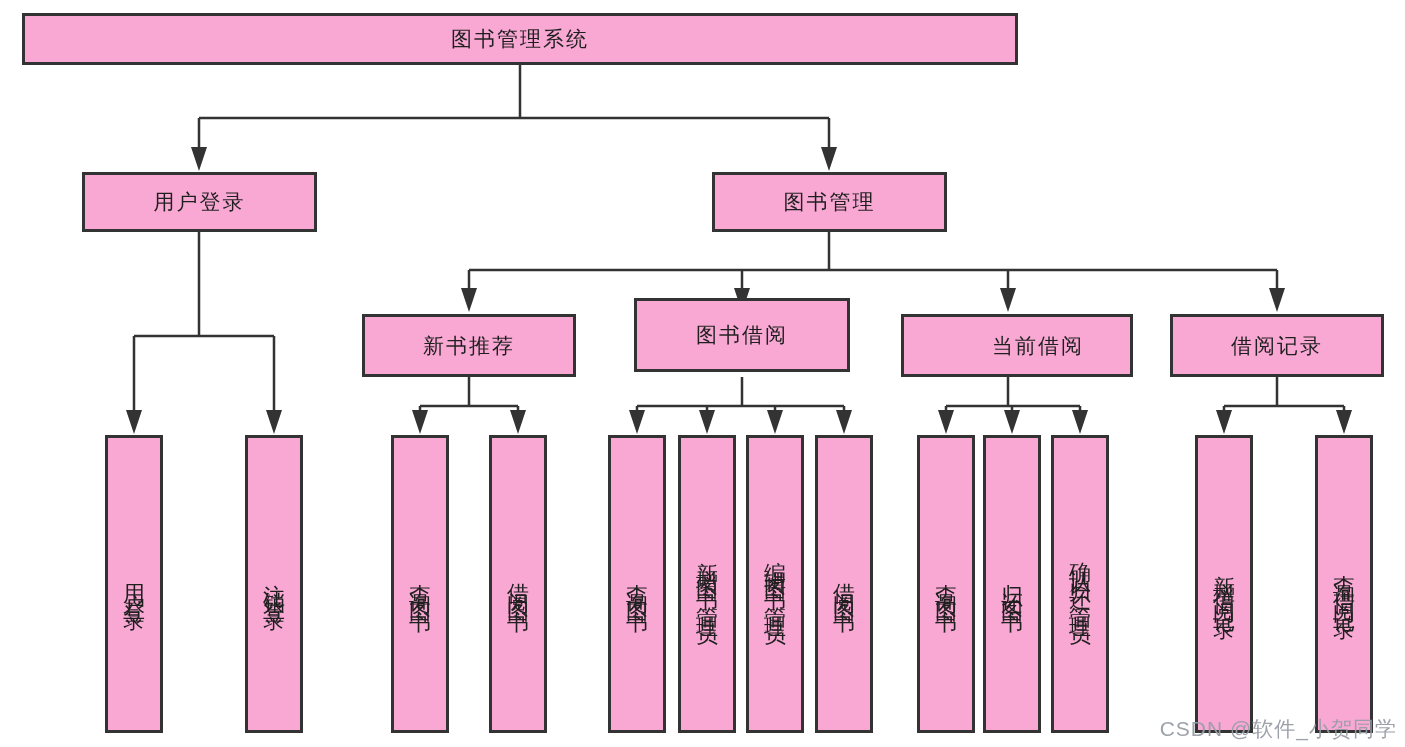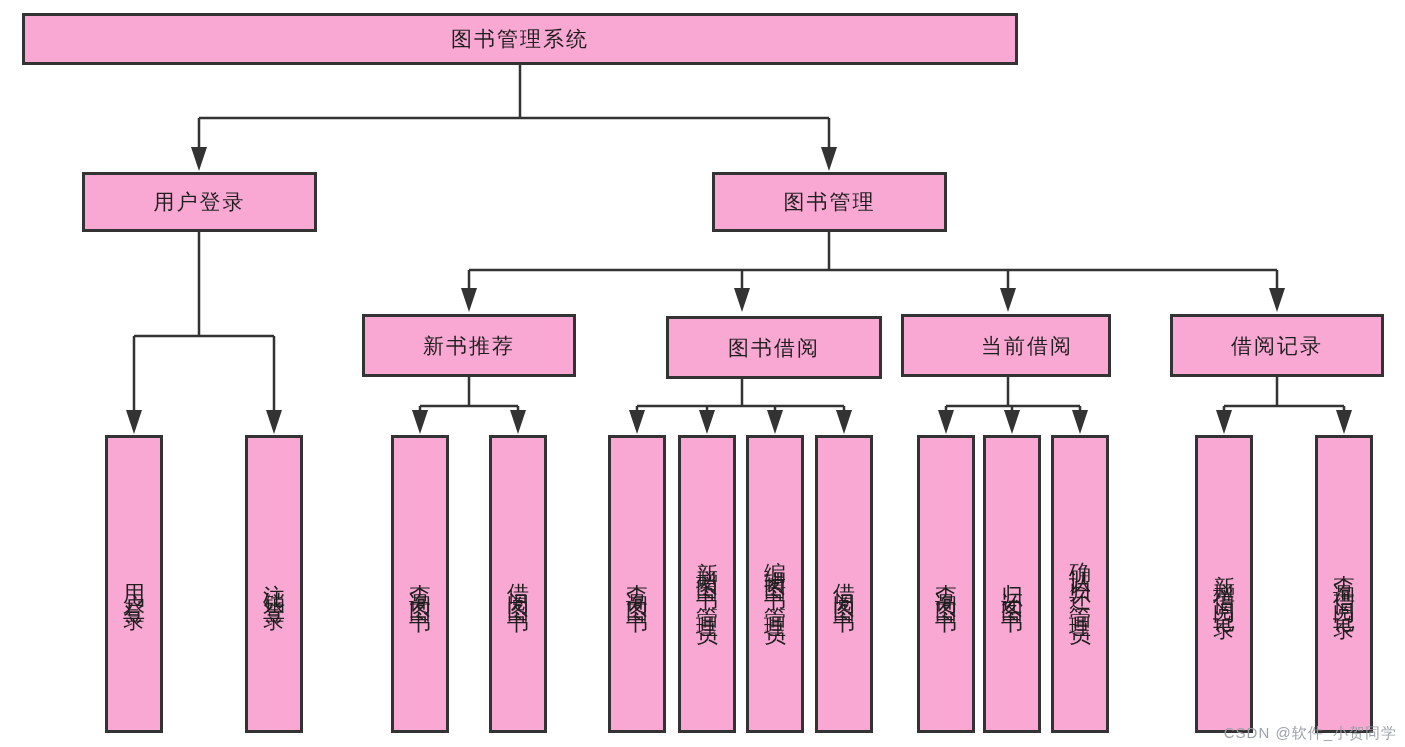--- a/index.html
+++ b/index.html
@@ -48,21 +48,21 @@
     text-orientation: mixed;
     font-size: 22px;
     letter-spacing: 9px;
     line-height: 1;
   }
   .watermark {
     position: absolute;
     right: 8px;
     bottom: 4px;
     z-index: 2;
-    font-size: 15px;
+    font-size: 21px;
     letter-spacing: 1px;
     color: rgba(152, 157, 165, 0.95);
     white-space: nowrap;
   }
 </style>
 </head>
 <body>
 
 <div id="stage">
 
@@ -106,24 +106,24 @@
   <div class="node h-node" style="left:82px; top:172px; width:235px; height:60px;">
     <span class="label">用户登录</span>
   </div>
   <div class="node h-node" style="left:362px; top:314px; width:214px; height:63px;">
     <span class="label">新书推荐</span>
   </div>
 
   <div class="node h-node" style="left:712px; top:172px; width:235px; height:60px;">
     <span class="label">图书管理</span>
   </div>
-  <div class="node h-node" style="left:634px; top:316px; width:216px; height:63px;margin-left:32px;">
+  <div class="node h-node" style="left:634px; top:298px; width:216px; height:74px;">
     <span class="label">图书借阅</span>
   </div>
-  <div class="node h-node" style="left:901px; top:314px; width:210px; height:63px;padding-left:42px;">
+  <div class="node h-node" style="left:901px; top:314px; width:232px; height:63px;padding-left:42px;">
     <span class="label">当前借阅</span>
   </div>
   <div class="node h-node" style="left:1170px; top:314px; width:214px; height:63px;">
     <span class="label">借阅记录</span>
   </div>
 
   <div class="node v-node" style="left:105px; top:435px; width:58px; height:298px;">
     <span class="label">用户登录</span>
   </div>
   <div class="node v-node" style="left:245px; top:435px; width:58px; height:298px;">

